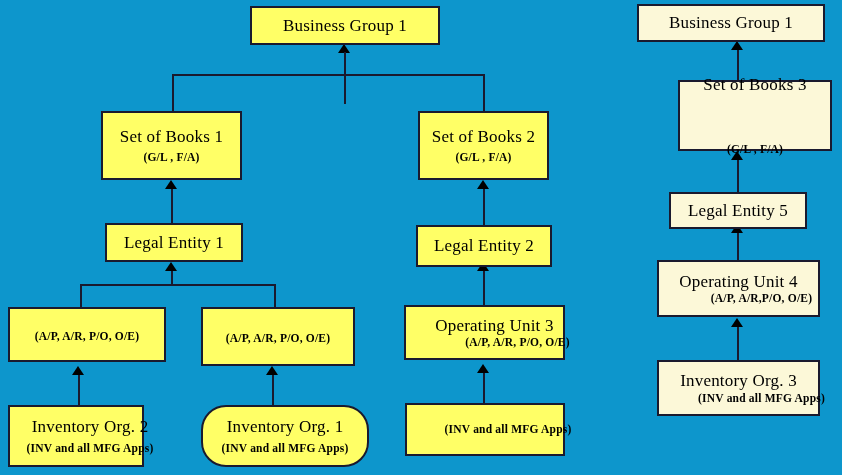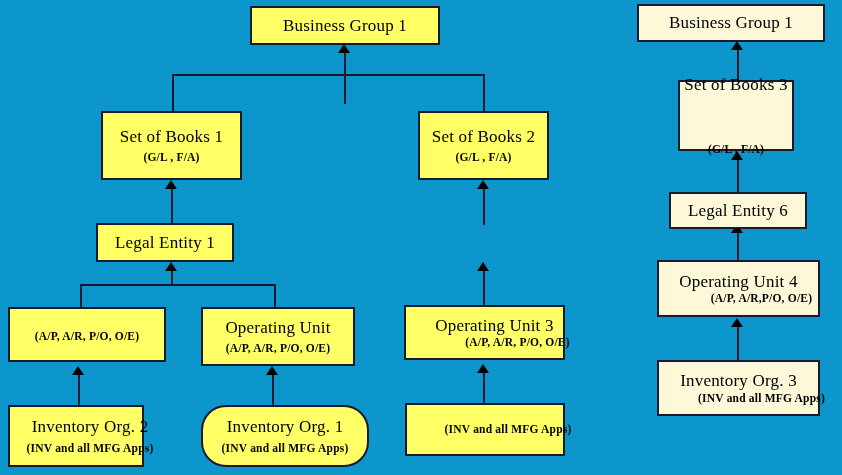--- a/index.html
+++ b/index.html
@@ -135,40 +135,42 @@
   <div class="node" style="left:101px; top:111px; width:141px; height:69px;">
     <span class="title">Set of Books 1</span>
     <span class="sub">(G/L , F/A)</span>
   </div>
 
   <div class="node" style="left:418px; top:111px; width:131px; height:69px;align-items:center;">
     <span class="title">Set of Books 2</span>
     <span class="sub">(G/L , F/A)</span>
   </div>
 
-  <div class="node cream" style="left:678px; top:80px; width:116px; height:71px;gap:43px;">
+  <div class="node cream" style="left:678px; top:80px; width:154px; height:71px;gap:43px;">
     <span class="title">Set of Books 3</span>
     <span class="sub">(G/L , F/A)</span>
   </div>
 
-  <div class="node" style="left:96px; top:223px; width:138px; height:39px;">
+  <div class="node" style="left:105px; top:223px; width:138px; height:39px;">
     <span class="title">Legal Entity 1</span>
   </div>
 
+  <div class="node" style="left:416px; top:225px; width:136px; height:42px;">
+    <span class="title">Legal Entity 2</span>
+  </div>
 
   <div class="node cream" style="left:669px; top:192px; width:138px; height:37px;">
-    <span class="title">Legal Entity 6</span>
+    <span class="title">Legal Entity 5</span>
   </div>
 
   <div class="node" style="left:8px; top:307px; width:158px; height:55px;">
     <span class="sub">(A/P, A/R, P/O,  O/E)</span>
   </div>
 
   <div class="node" style="left:201px; top:307px; width:154px; height:59px;">
-    <span class="title">Operating Unit</span>
     <span class="sub">(A/P, A/R, P/O,  O/E)</span>
   </div>
 
   <div class="node" style="left:404px; top:305px; width:161px; height:55px;padding-left:24px;">
     <span class="title">Operating Unit 3</span>
     <span class="sub tight">(A/P, A/R, P/O,  O/E)</span>
   </div>
 
   <div class="node cream" style="left:657px; top:260px; width:163px; height:57px;">
     <span class="title">Operating Unit 4</span>

